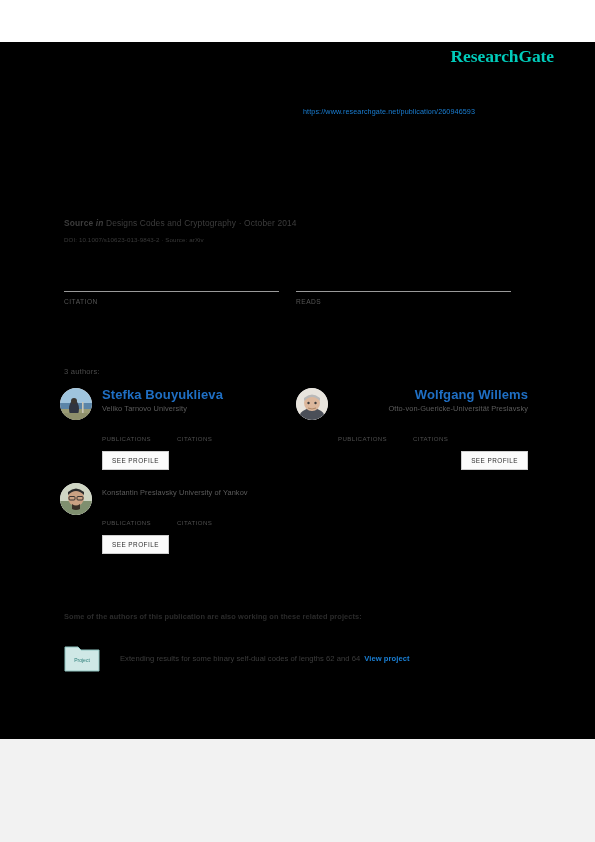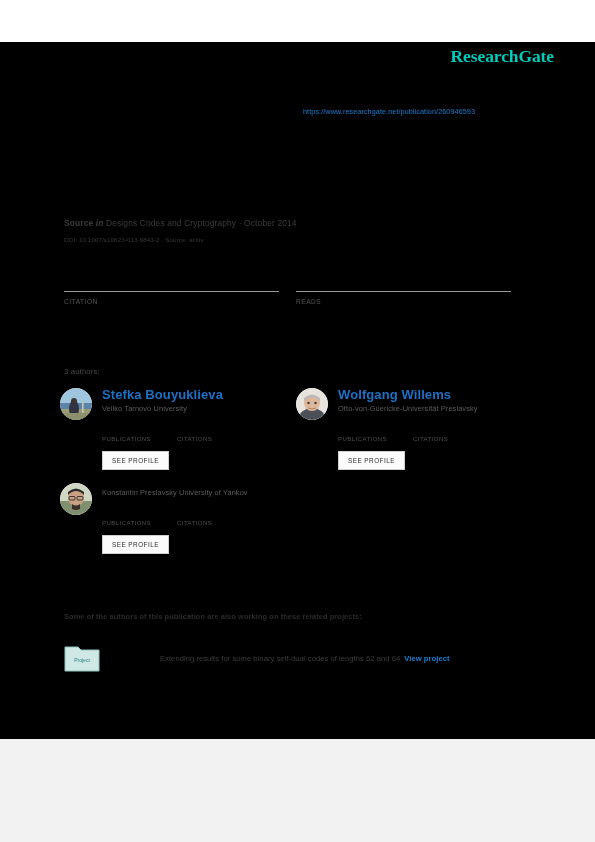--- a/index.html
+++ b/index.html
@@ -119,21 +119,21 @@
     top: 367px;
     font-size: 7.6px;
     color: #4a4a4a;
     letter-spacing: 0.2px;
   }
   .author {
     position: absolute;
     width: 232px;
   }
   .author.a1 { left: 60px;  top: 388px; }
-  .author.a2 { left: 296px; top: 388px; }
+  .author.a2 { left: 296px; top: 388px; text-align: right; }
   .author.a3 { left: 60px;  top: 483px; }
 
   .avatar {
     position: absolute;
     left: 0; top: 0;
     width: 32px; height: 32px;
     border-radius: 50%;
     overflow: hidden;
     background: #d8d8d8;
   }
@@ -192,21 +192,20 @@
     font-weight: bold;
     color: #2b2b2b;
     letter-spacing: 0.1px;
   }
   .project-row {
     position: absolute;
     left: 64px;
     top: 643px;
     display: flex;
     align-items: center;
-    gap: 40px;
   }
   .folder-icon {
     width: 36px; height: 30px;
     position: relative;
     flex: 0 0 auto;
   }
   .folder-icon svg { display:block; width:36px; height:30px; }
   .project-text {
     margin-left: 20px;
     font-size: 7.6px;

